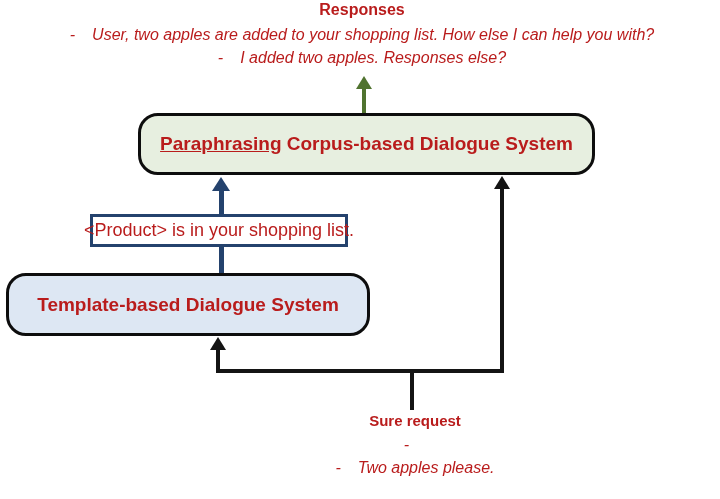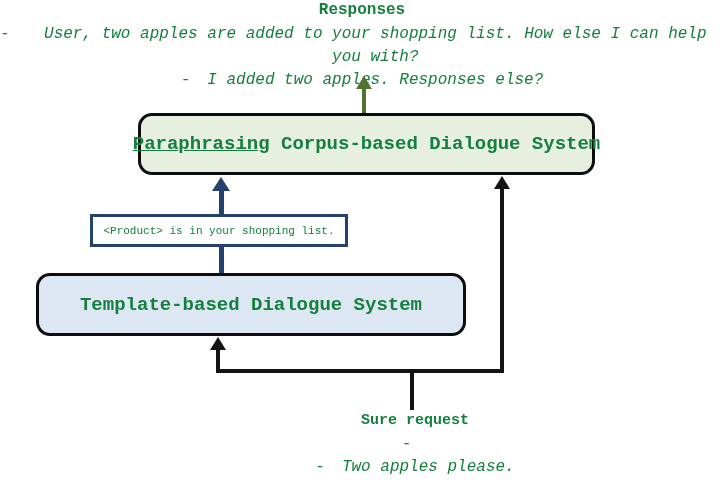--- a/index.html
+++ b/index.html
@@ -1,55 +1,55 @@
 <!DOCTYPE html>
 <html style="--green-box-bg: #e7efe0; --blue-box-bg: #dde7f3; --navy: #24426d; --green-arrow: #50732f; --line-black: #141414;"><head>
 <meta charset="utf-8">
 <style>
   html, body { margin: 0; padding: 0; background: #ffffff; }
   .canvas {
     position: relative;
     width: 720px;
     height: 499px;
     background: #ffffff;
-    font-family: Liberation Mono, monospace;
-    color: #15803d;
+    font-family: Liberation Sans, sans-serif;
+    color: #b91c1c;
     overflow: hidden;
   }
   .abs { position: absolute; }
 
   
   .text-block { text-align: center; }
   .block-title { font-weight: bold; font-size: 16px; line-height: 20px; }
   .block-title.small { font-size: 15px; line-height: 19px; }
   .dialog-line {
     display: flex; justify-content: center; align-items: baseline;
     font-style: italic; font-size: 16px; line-height: 23px;
   }
   .dialog-line .dash { margin-right: 17px; font-style: italic; }
 
   
   .sys-box {
     display: flex; align-items: center; justify-content: center;
     border: 3.5px solid #0d0d0d;
-    border-radius: 14px;
+    border-radius: 20px;
     font-weight: bold; font-size: 19px;
     white-space: nowrap;
     box-sizing: border-box;
   }
   .sys-box.green { background: var(--green-box-bg, #e7efe0); }
   .sys-box.blue  { background: var(--blue-box-bg, #dde7f3); }
   .underline { text-decoration: underline; }
 
   
   .msg-box {
     display: flex; align-items: center; justify-content: center;
     background: #ffffff;
     border: 3px solid var(--navy, #24426d);
-    font-size: 11px; white-space: nowrap;
+    font-size: 18px; white-space: nowrap;
     box-sizing: border-box;
     z-index: 3;
   }
 
   
   .vline { width: 4px; }
   .hline { height: 4px; }
   .line-black { background: #141414; }
   .line-navy  { background: var(--navy, #24426d); }
   .line-green { background: var(--green-arrow, #50732f); }
@@ -88,21 +88,21 @@
     </span>
   </div>
 
   <div class="abs arrow-up navy" style="left:212px; top:177px;"></div>
   <div class="abs vline line-navy" style="left:219px; top:189px; height:84px; width:4.5px;"></div>
 
   <div class="abs msg-box" style="left:90px; top:214px; width:258px; height:33px;">
     <span>&lt;Product&gt; is in your shopping list.</span>
   </div>
 
-  <div class="abs sys-box blue" style="left:36px; top:273px; width:430px; height:63px;">
+  <div class="abs sys-box blue" style="left:6px; top:273px; width:364px; height:63px;">
     <span>Template-based Dialogue System</span>
   </div>
 
   <div class="abs arrow-up" style="left:210px; top:337px;"></div>
   <div class="abs vline line-black" style="left:216px; top:349px; height:24px;"></div>
 
   <div class="abs hline line-black" style="left:216px; top:369px; width:288px;"></div>
 
   <div class="abs arrow-up" style="left:494px; top:176px;"></div>
   <div class="abs vline line-black" style="left:500px; top:188px; height:185px;"></div>

